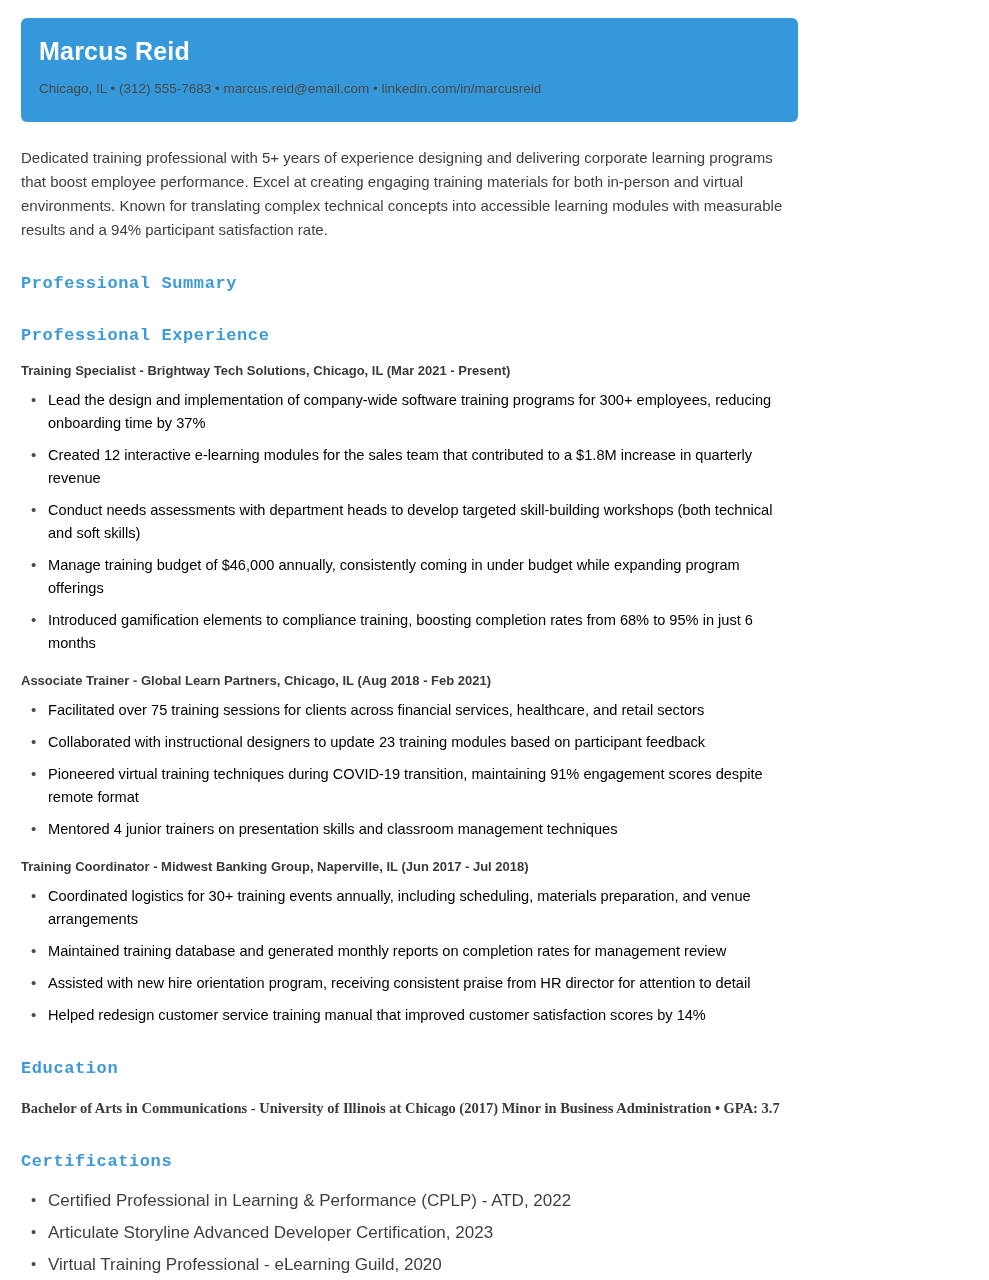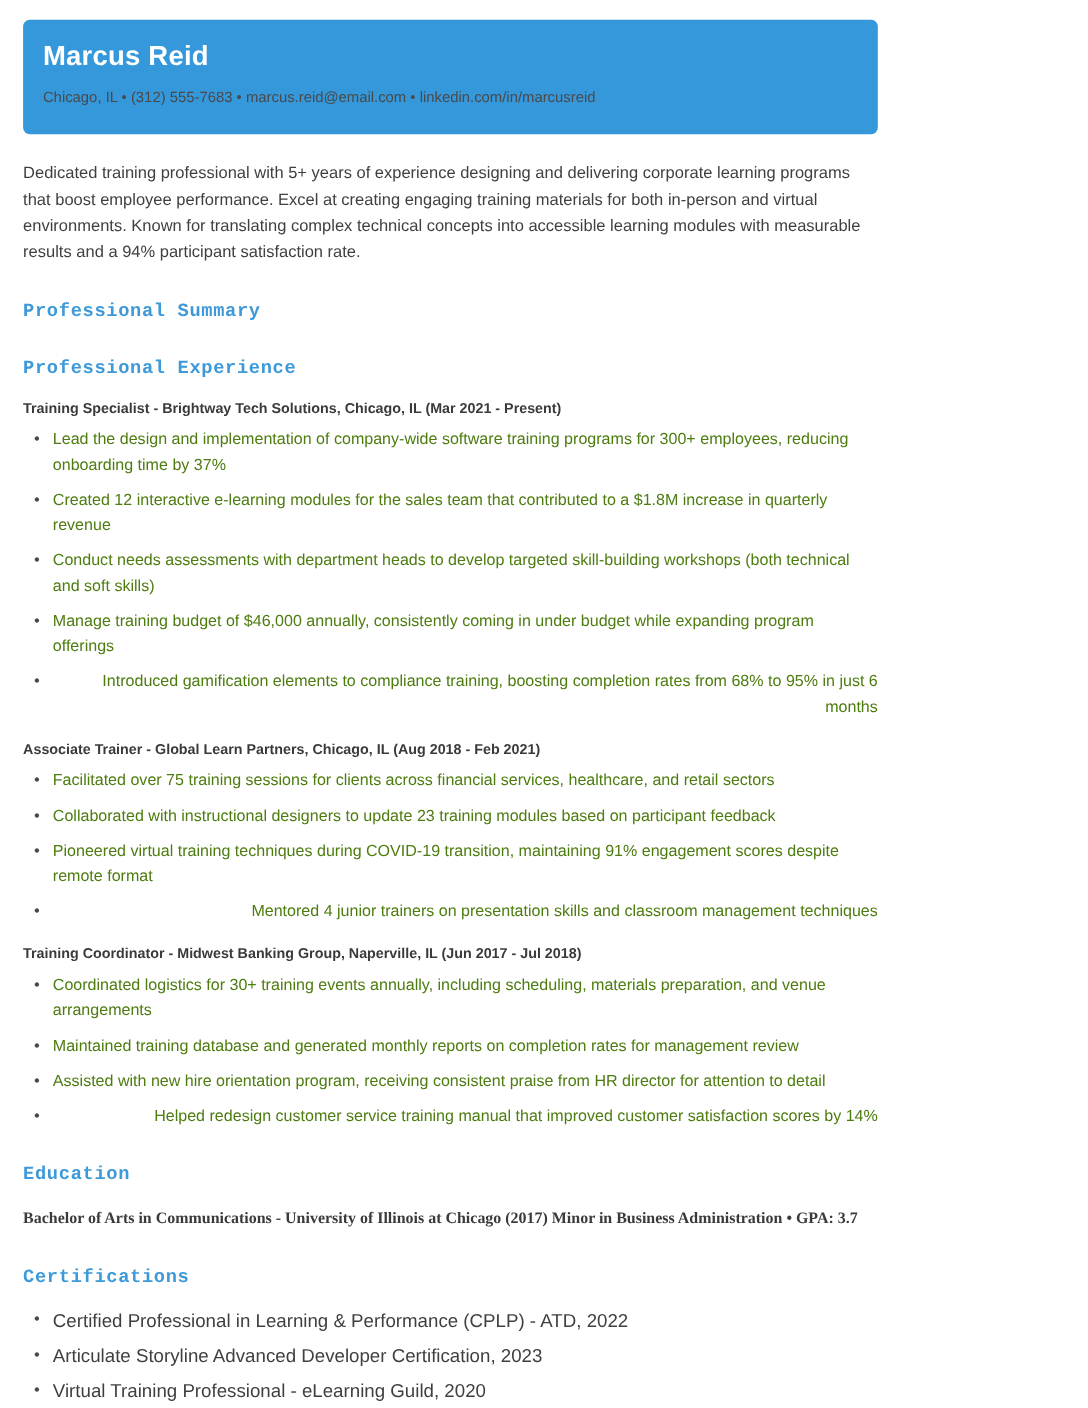--- a/index.html
+++ b/index.html
@@ -84,24 +84,24 @@
   ul.bullets {
     list-style: none;
     margin: 9px 0 0 0;
     padding: 0;
   }
   ul.bullets li {
     position: relative;
     padding-left: 27px;
     font-size: 14.6px;
     line-height: 23px;
-    color: #4d7c0f;
+    color: #000000;
     margin-bottom: 9px;
   }
-  ul.bullets li:last-child { margin-bottom: 0; text-align: right; }
+  ul.bullets li:last-child { margin-bottom: 0; }
   ul.bullets li::before {
     content: "\2022";
     position: absolute;
     left: 10px;
     top: -1px;
     color: #4a4a4a;
     font-size: 15px;
   }
   .job + .job { margin-top: 17px; }
 

